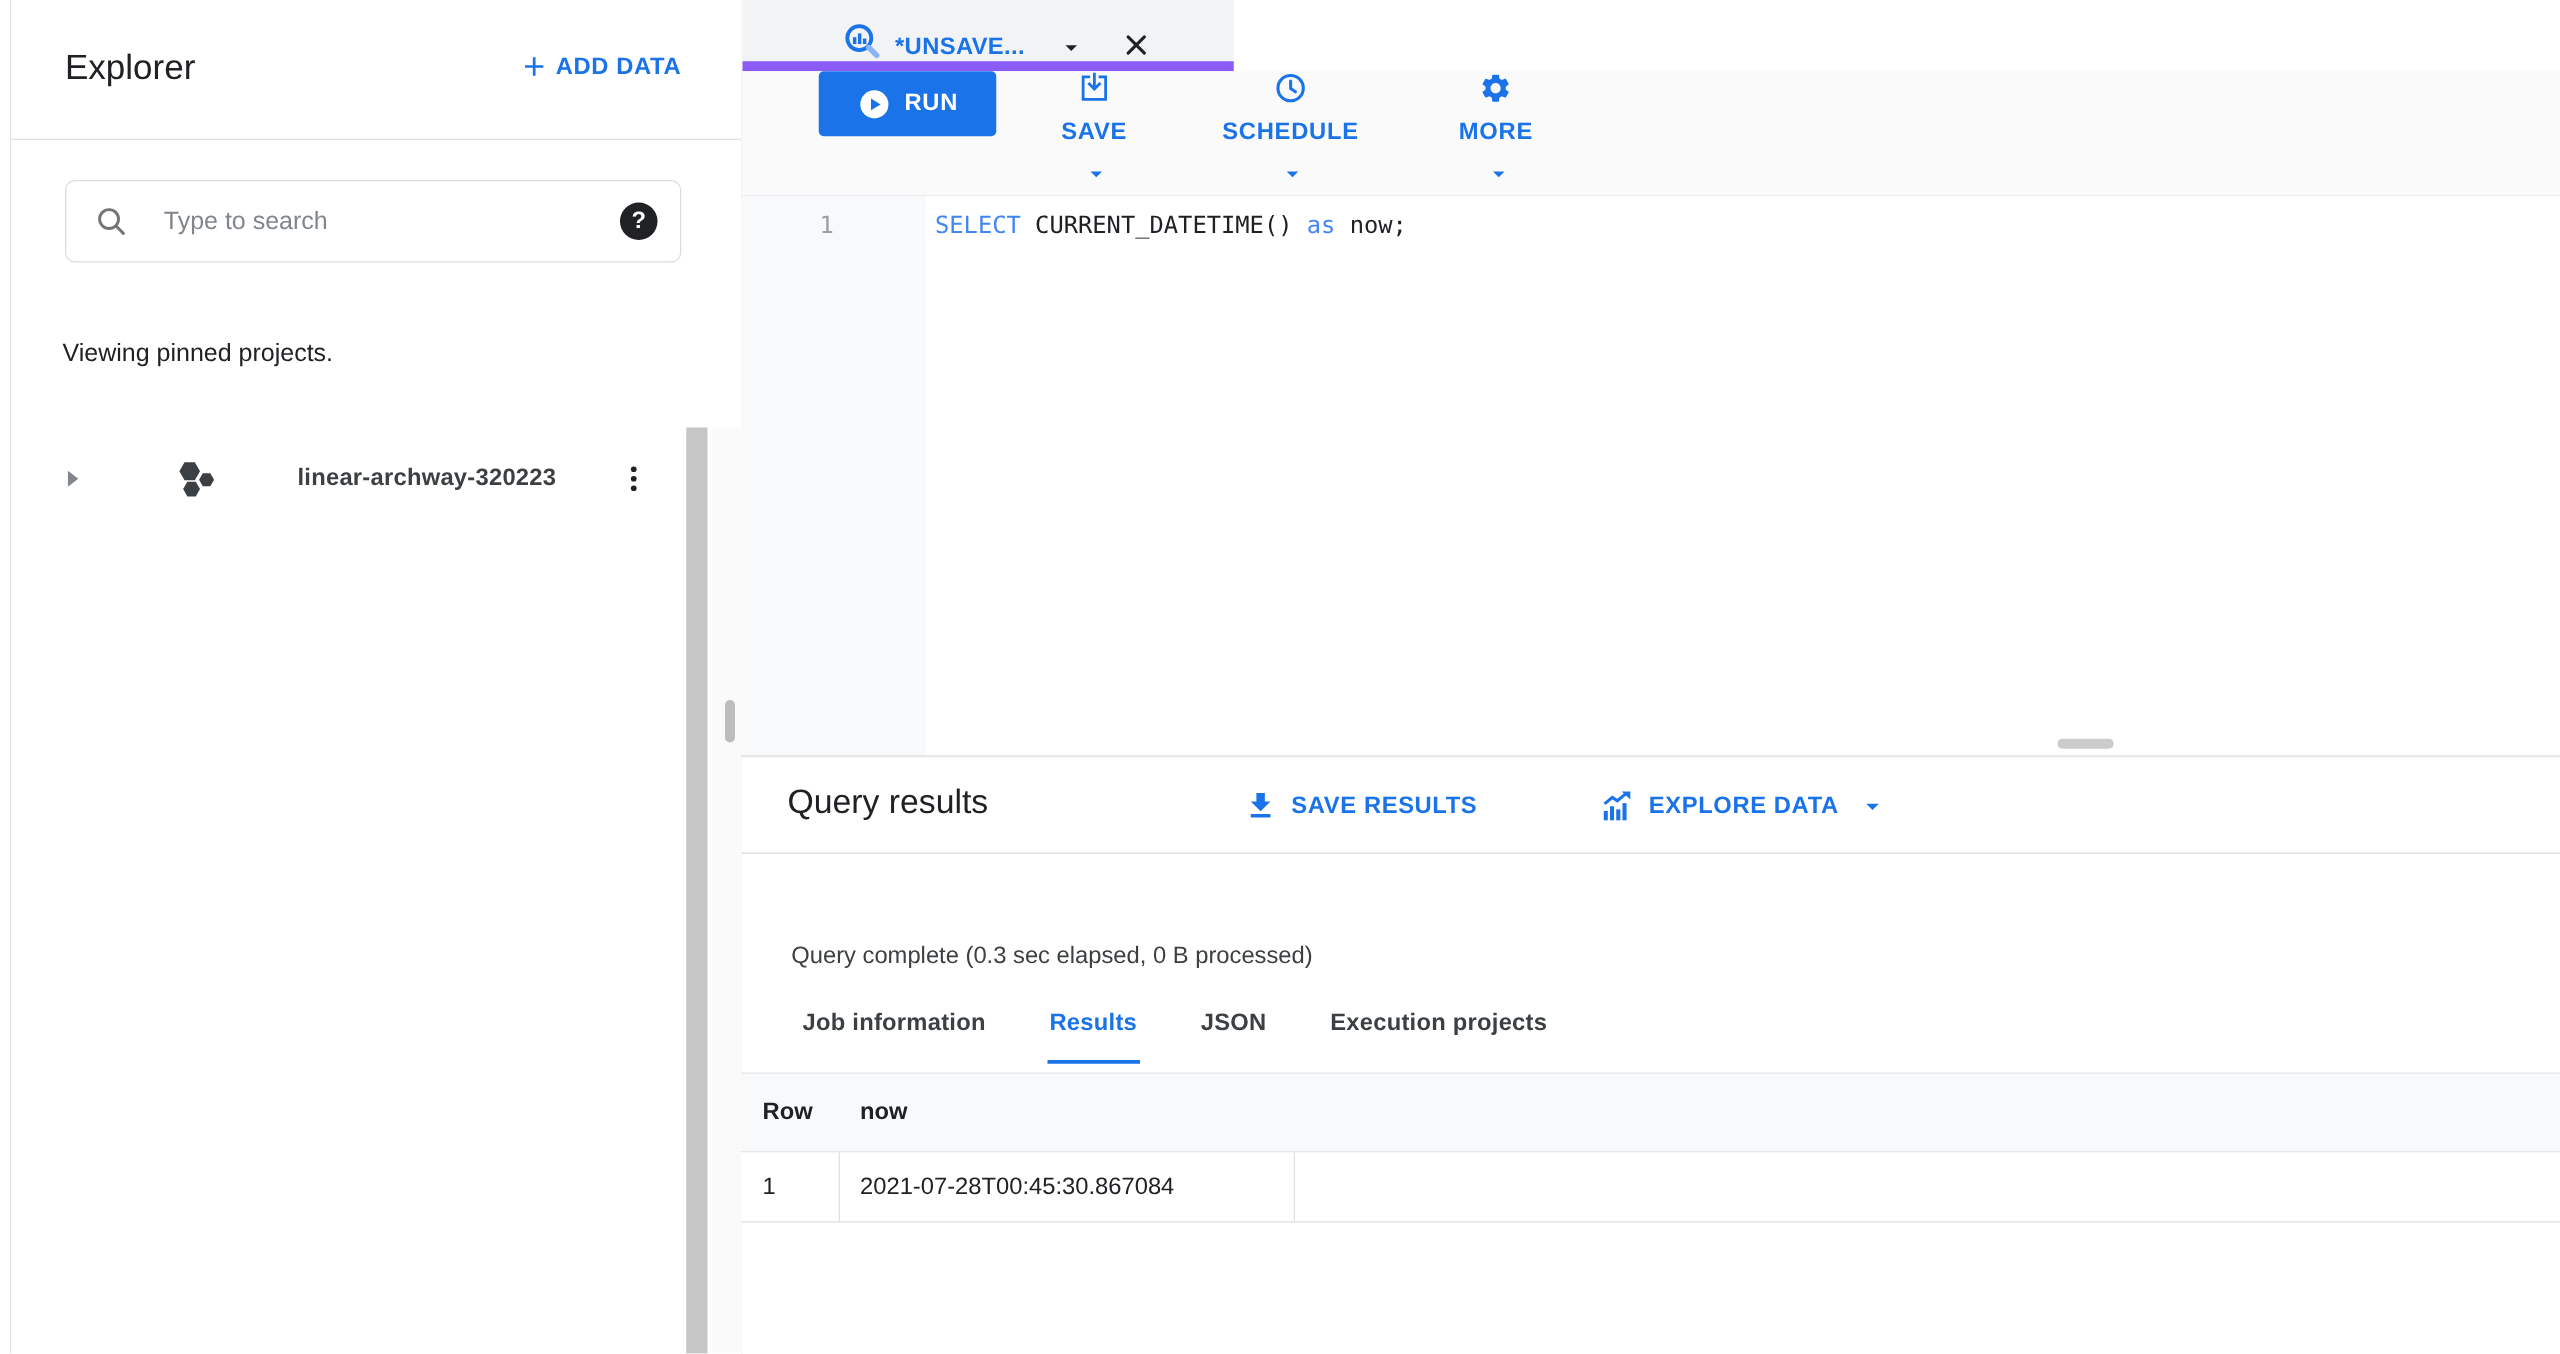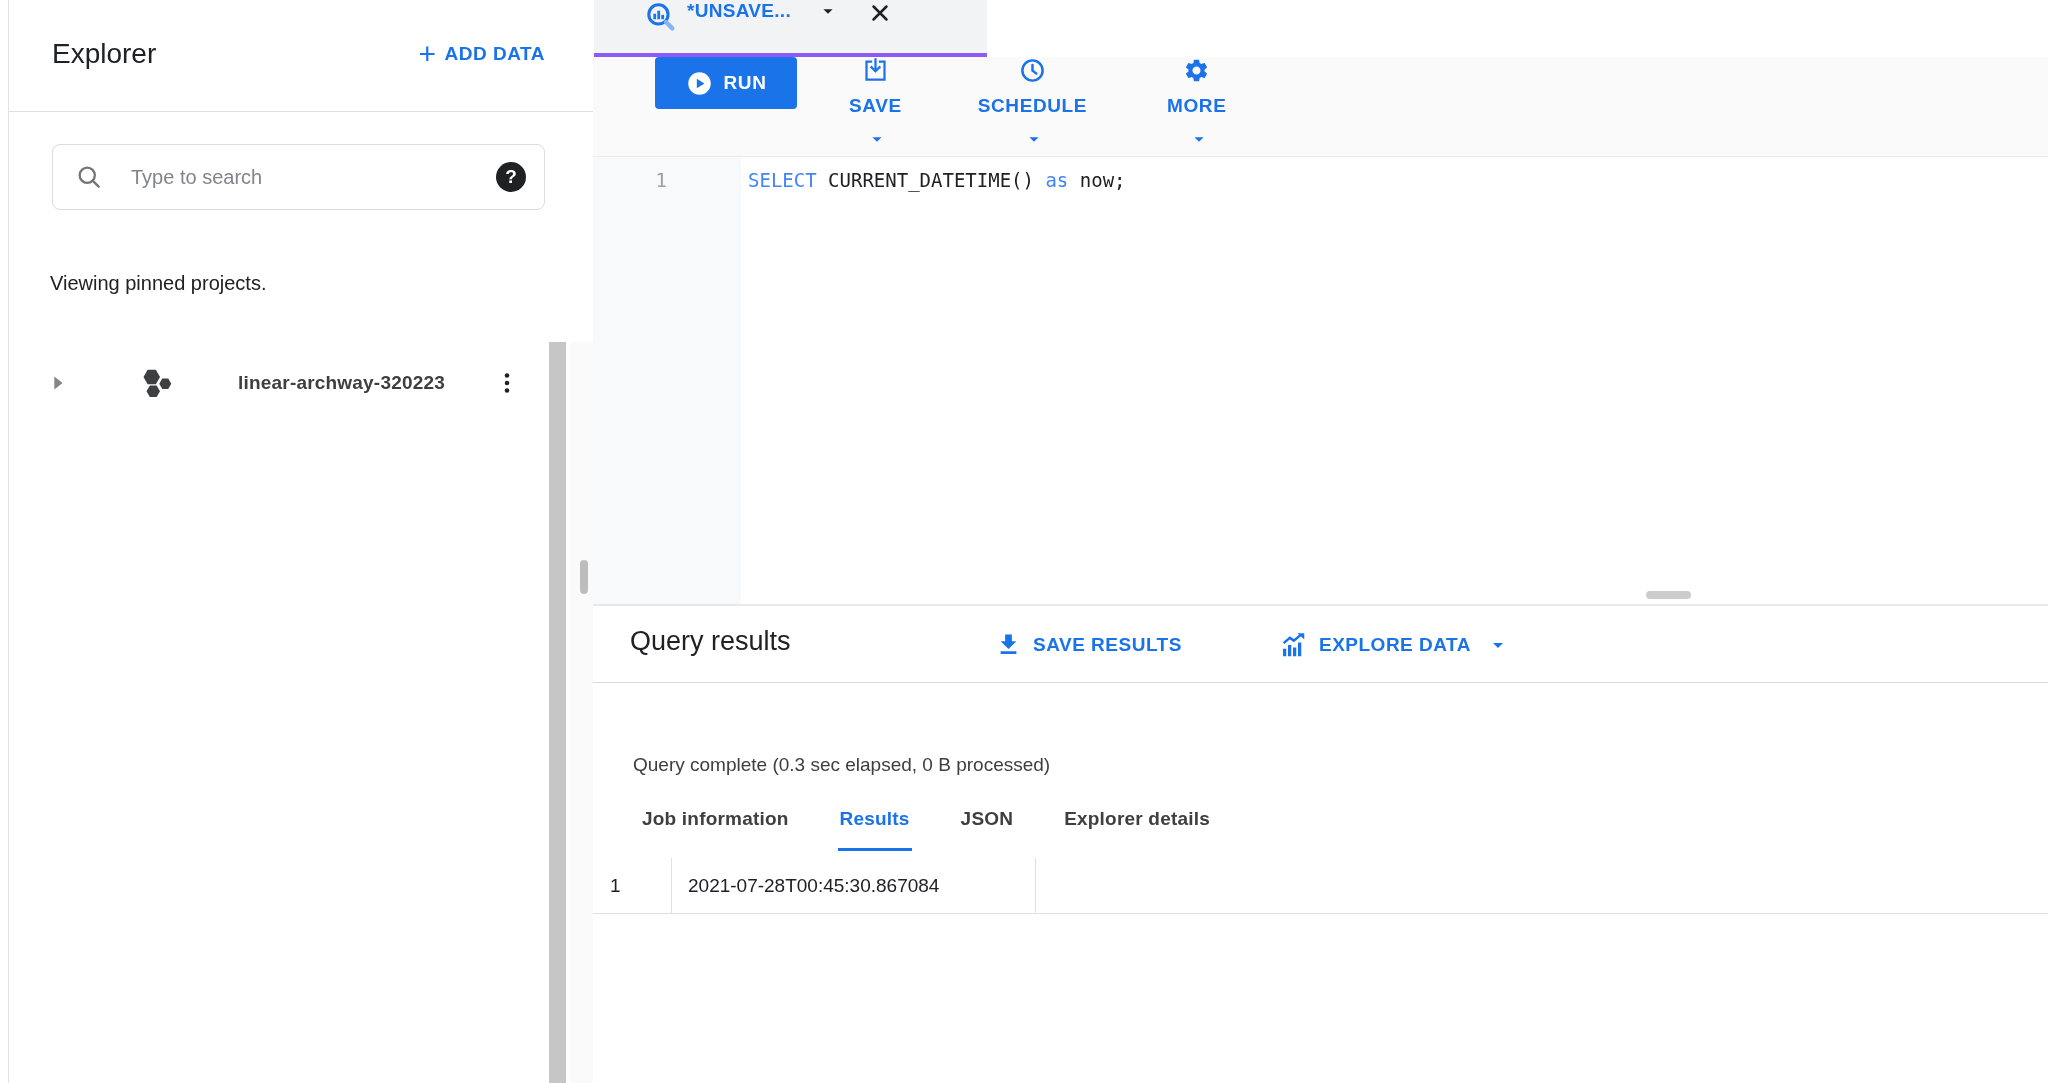--- a/index.html
+++ b/index.html
@@ -48,21 +48,21 @@
   .sb-scroll-track { position:absolute; left:570px; width:23px; top:342px; bottom:0; background:#fafafa; }
   .sb-inner-thumb { position:absolute; left:580px; width:8px; top:560px; height:34px; background:#bdbdbd; border-radius:4px; }
 
   
   .main { position:absolute; left:593px; top:0; right:0; bottom:0; background:#fff; }
   .main-edge { position:absolute; left:0; top:0; bottom:0; width:1px; background:#dadce0; }
 
   .tabstrip { position:absolute; left:0; right:0; top:0; height:57px; background:#fff; }
   .query-tab {
     position:absolute; left:1px; top:0; width:393px; height:57px; background:#f1f3f4;
-    border-bottom:4px solid #8b5cf6; display:flex; align-items:flex-start; padding-left:50px; cursor:pointer;
+    border-bottom:8px solid #8b5cf6; display:flex; align-items:flex-end; padding-left:79px; cursor:pointer;
   }
   .tab-label { margin-left:10px; color:#1a73e8; font-size:19px; font-weight:700; letter-spacing:.3px; }
   .tab-caret { margin-left:26px; display:flex; }
   .tab-close { margin-left:28px; display:flex; cursor:pointer; }
 
   .toolbar {
     position:absolute; left:0; right:0; top:57px; height:100px; background:#fafafa;
     border-bottom:1px solid #e8eaed; display:flex; padding-left:62px;
   }
   .run-btn {
@@ -296,24 +296,29 @@
           <span>SAVE RESULTS</span>
         </button>
       </div>
 
       <p class="status-line">Query complete (0.3 sec elapsed, 0 B processed)</p>
 
       <div class="result-tabs">
         <div class="rtab">Job information</div>
         <div class="rtab active">Results</div>
         <div class="rtab">JSON</div>
-        <div class="rtab">Explorer details</div>
+        <div class="rtab">Execution projects</div>
       </div>
 
       <div class="result-table">
+        <div class="tr thead">
+          <div class="c-row">Row</div>
+          <div class="c-now">now</div>
+          <div class="c-fill"></div>
+        </div>
         <div class="tr tbody-row">
           <div class="c-row">1</div>
           <div class="c-now">2021-07-28T00:45:30.867084</div>
           <div class="c-fill"></div>
         </div>
       </div>
     </section>
   </main>
 </div>
 

